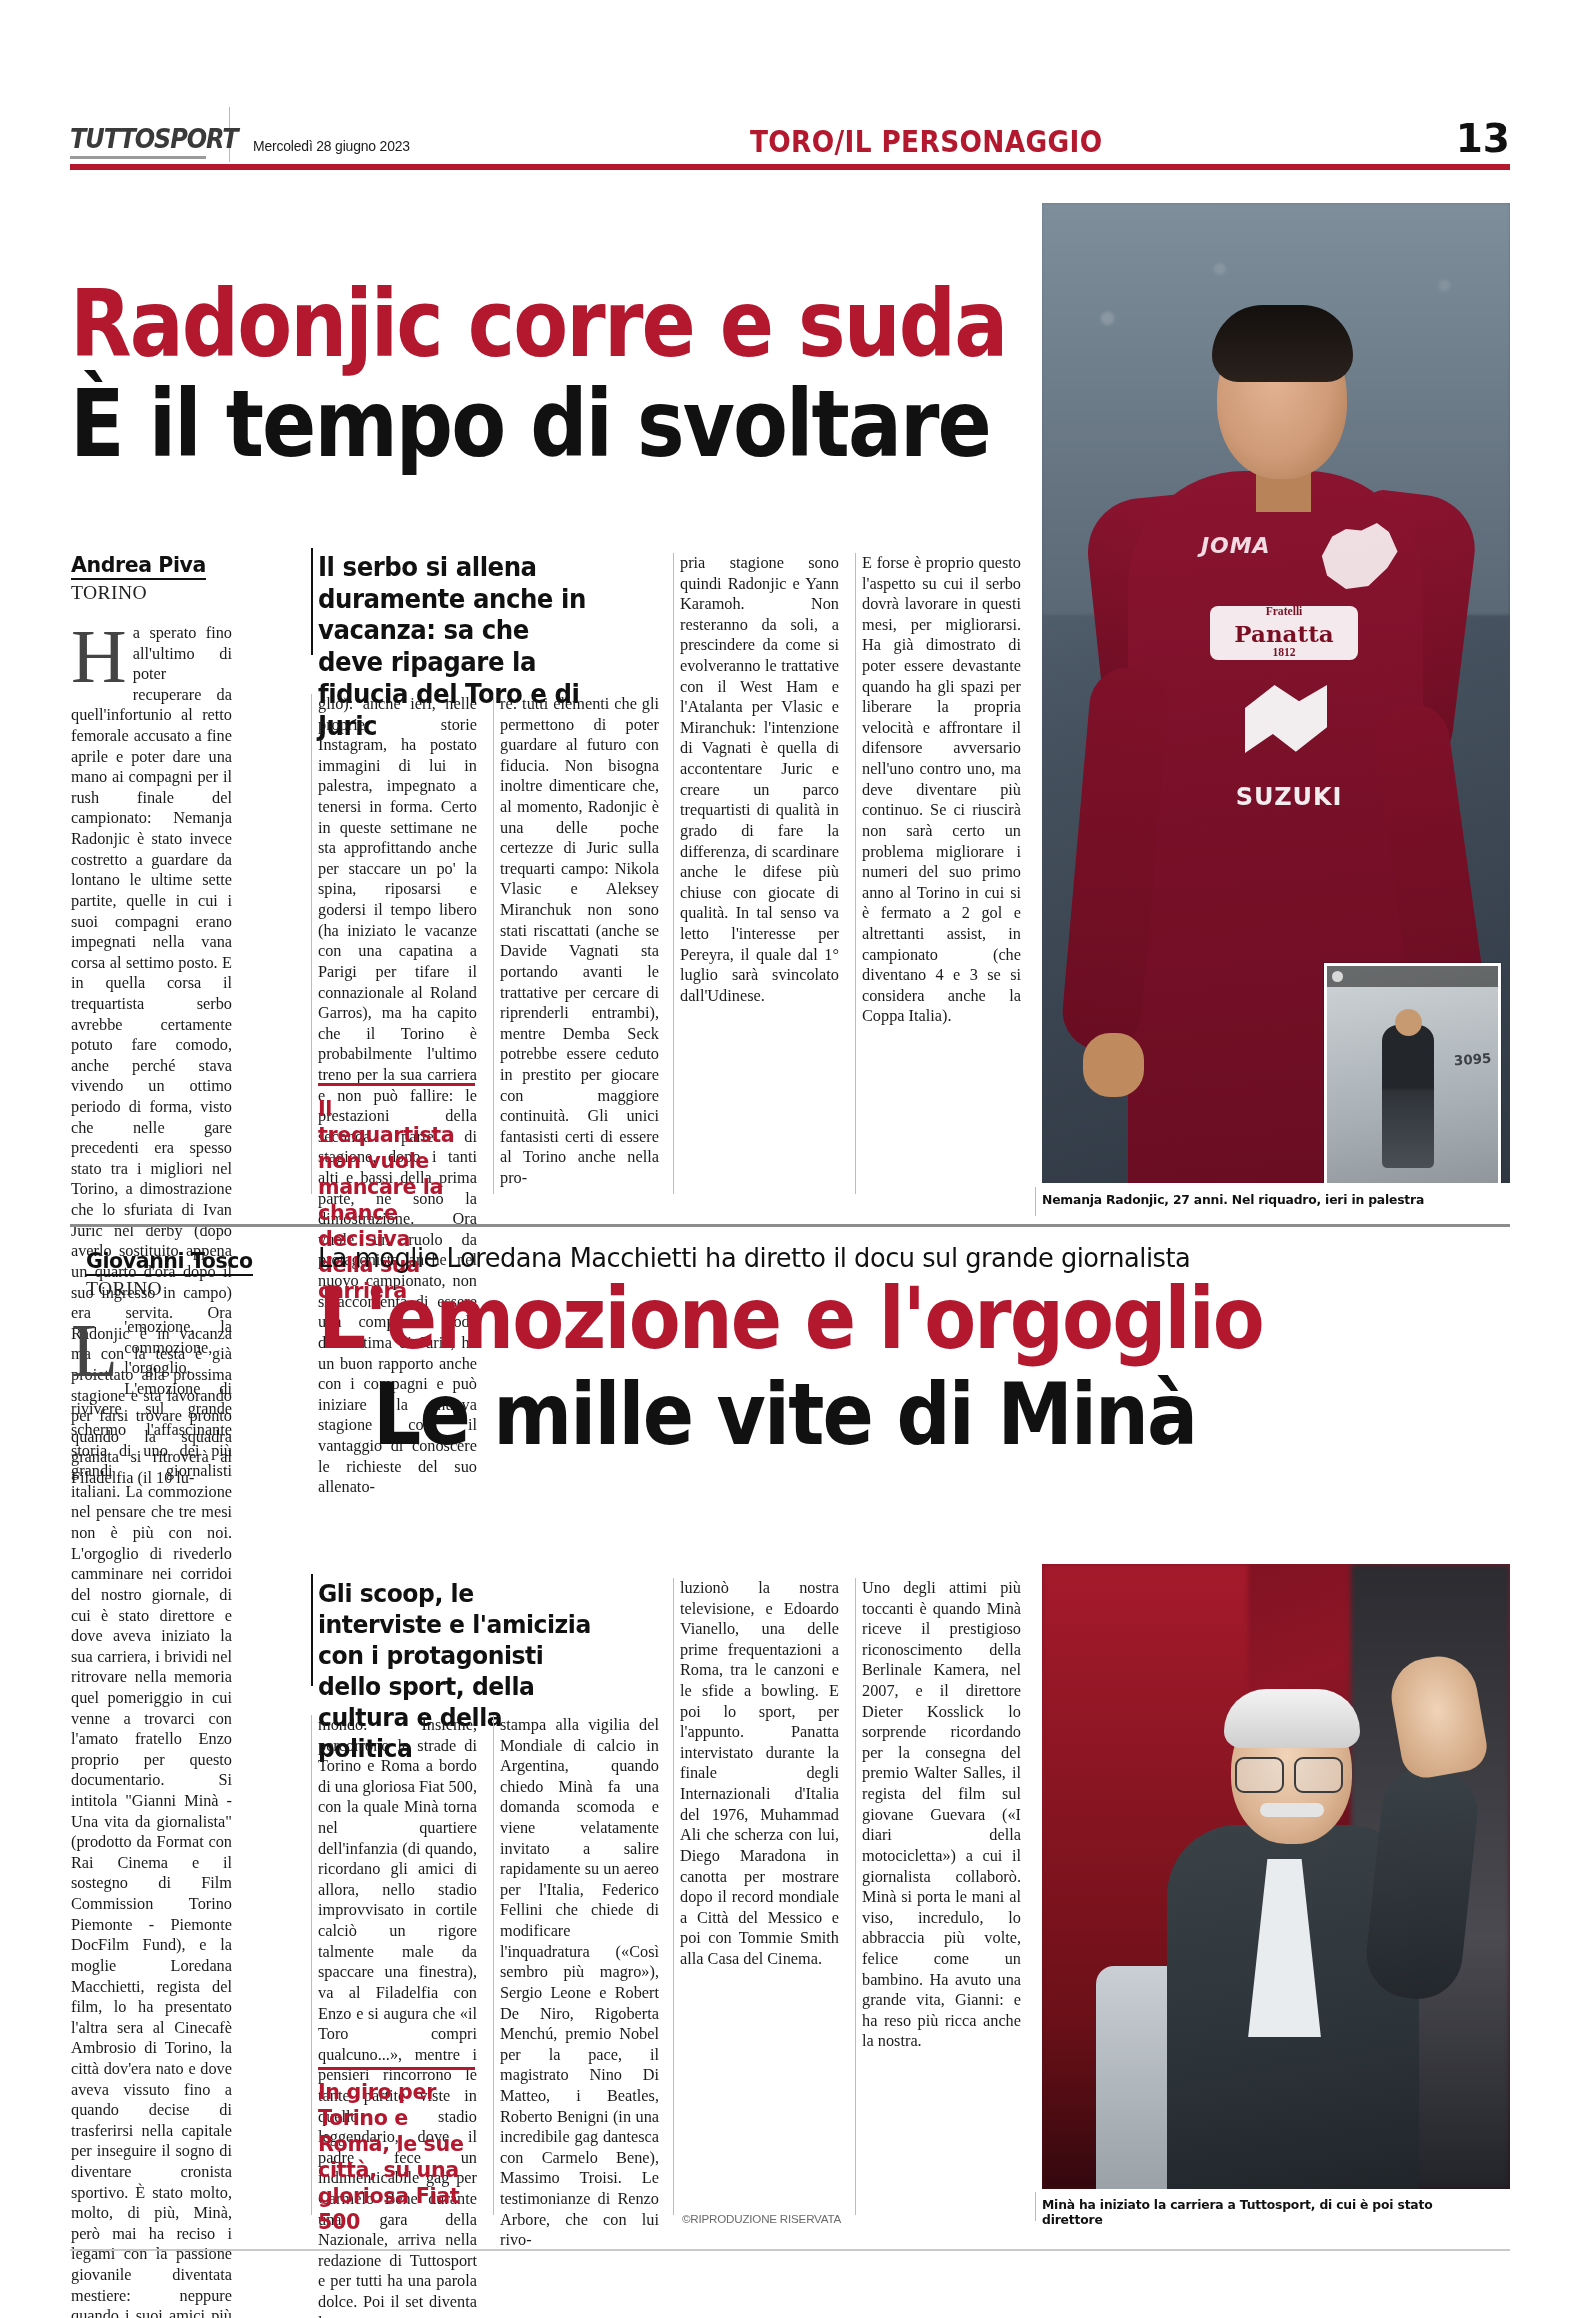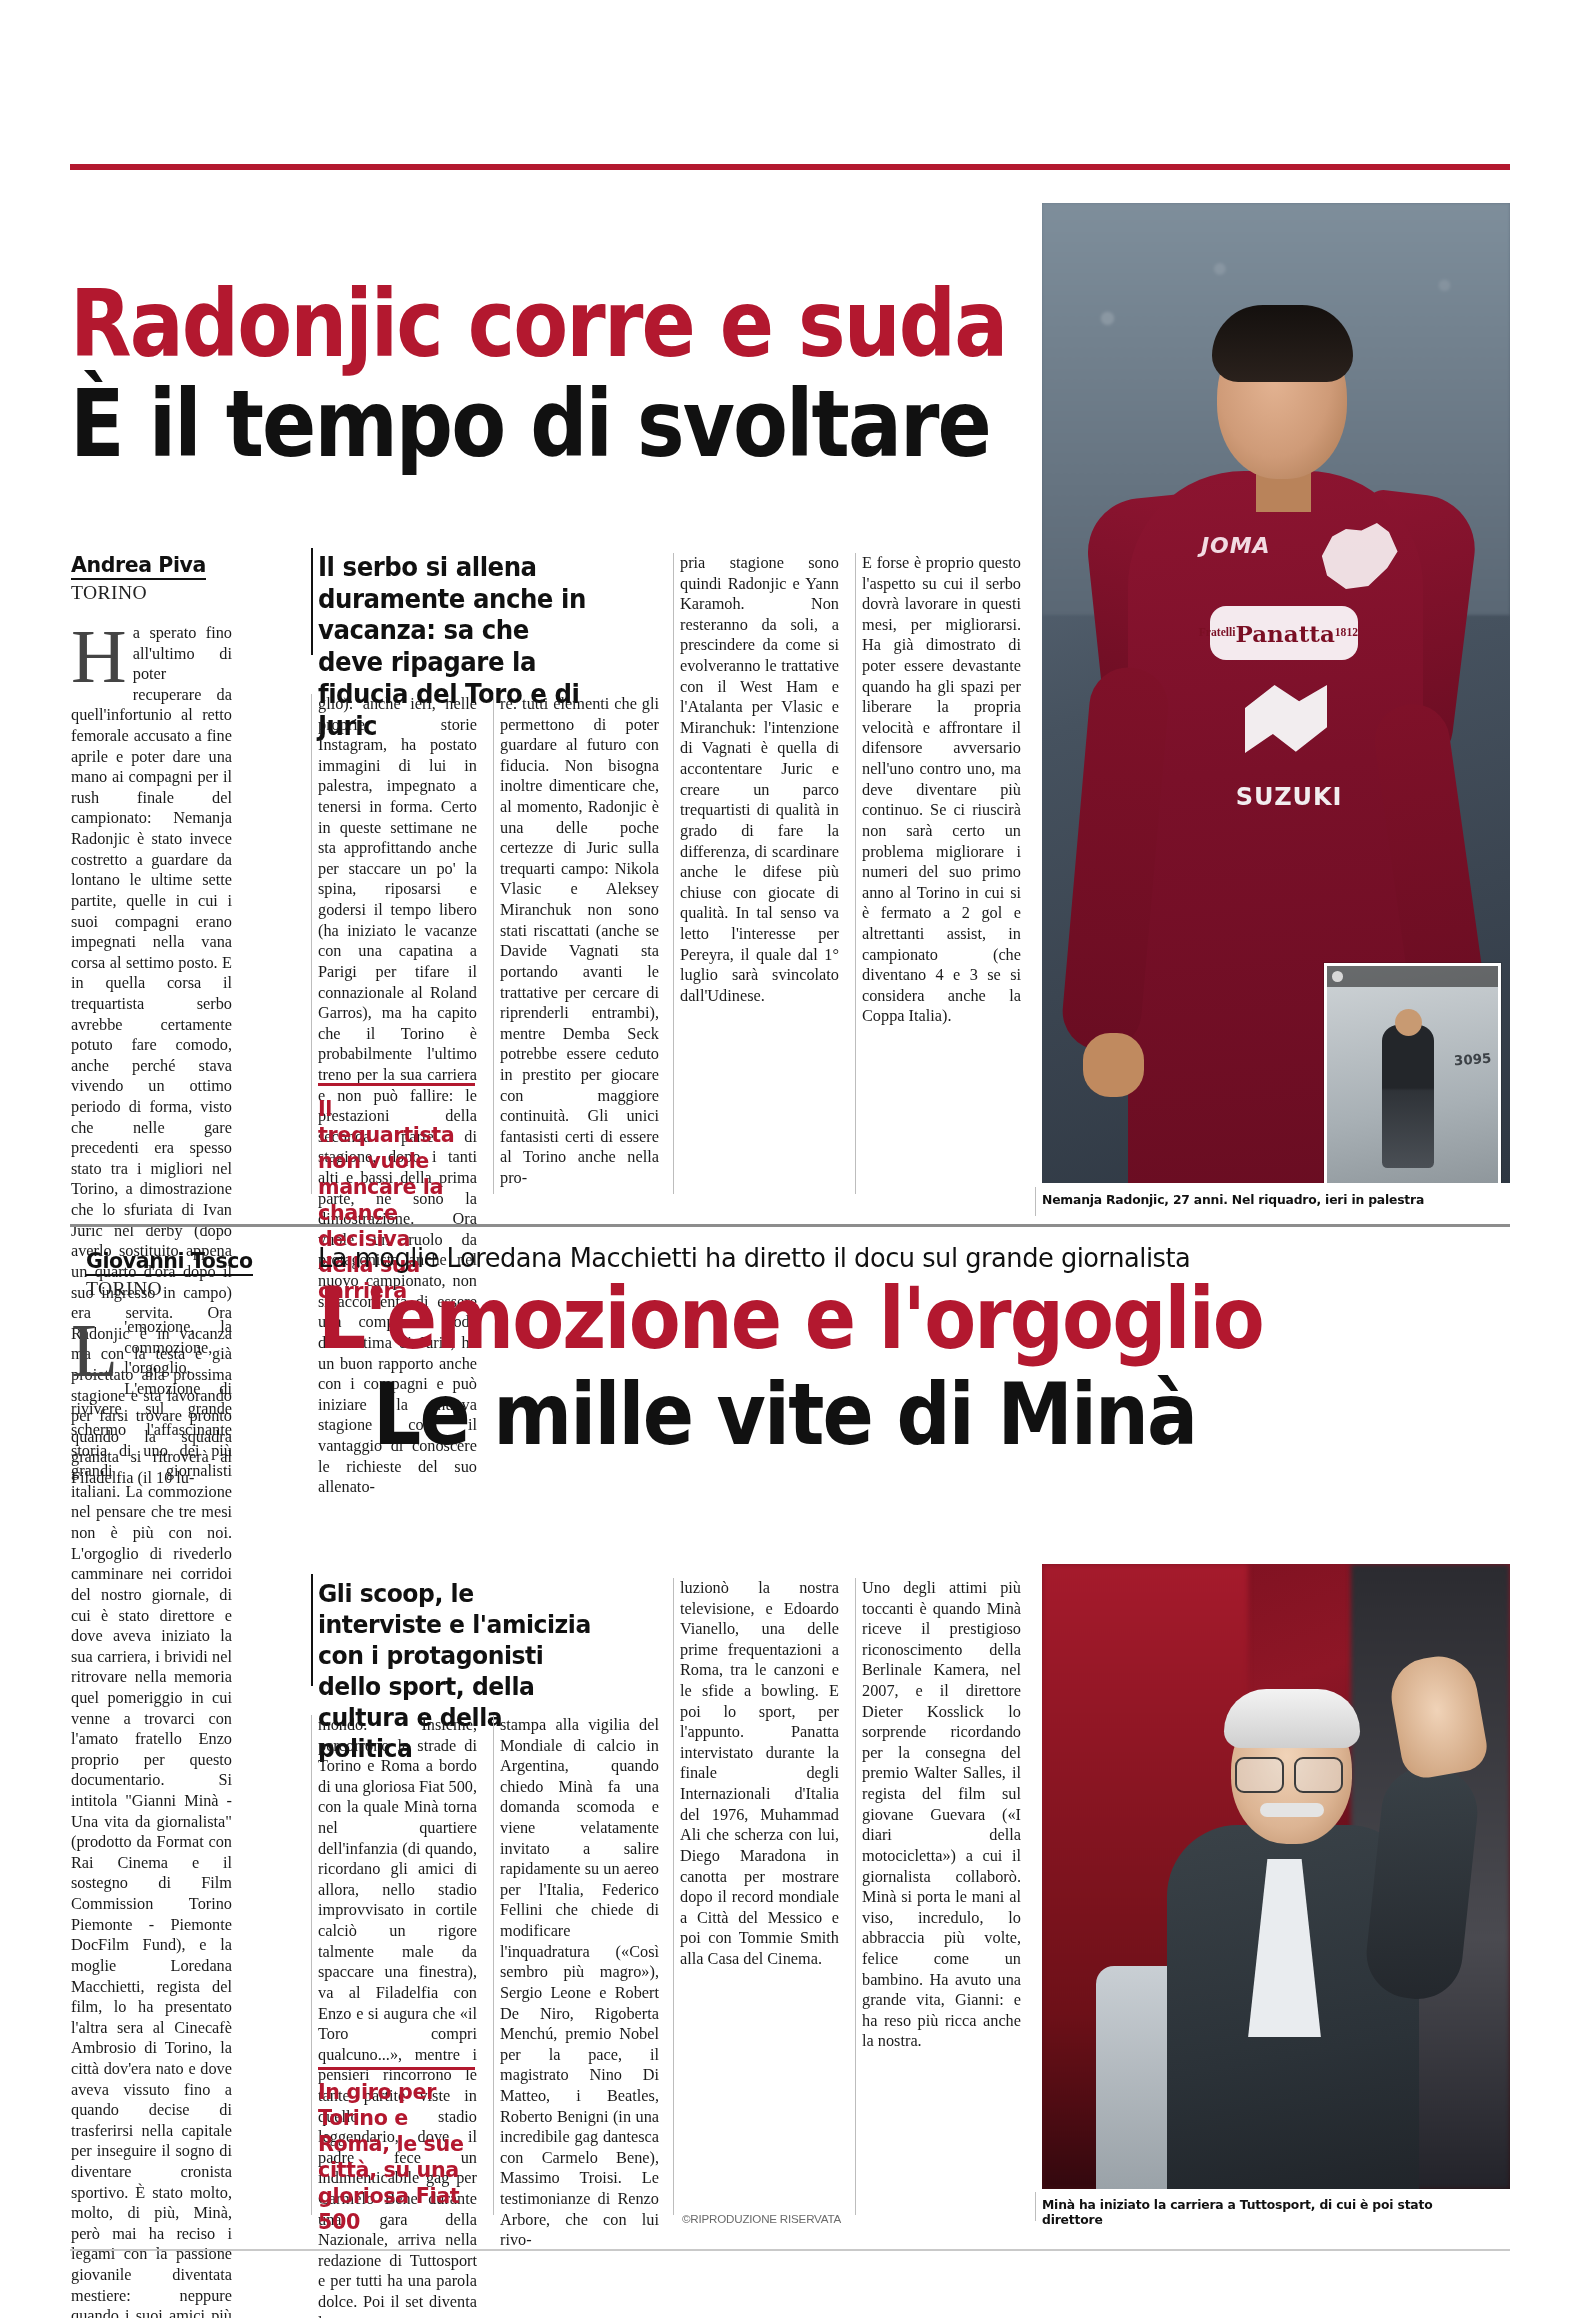--- a/index.html
+++ b/index.html
@@ -178,22 +178,22 @@
     font-size:22px; color:#f2dbe2; letter-spacing:0.9px;
   }
   .p1-bull {
     position:absolute; left:273px; top:314px; width:86px; height:75px;
     background:#f6eef0;
     clip-path: polygon(8% 52%, 20% 26%, 36% 16%, 54% 18%, 72% 8%, 86% 20%, 96% 46%, 84% 68%, 62% 92%, 36% 96%, 14% 78%);
     opacity:.93;
   }
   .p1-beretta {
     position:absolute; left:168px; top:403px; width:148px; height:54px;
-    background:#f4eaee; border-radius:16px;
-    display:flex; flex-direction:row; align-items:center; justify-content:flex-end;
+    background:#f4eaee; border-radius:8px;
+    display:flex; flex-direction:column; align-items:center; justify-content:space-between;
   }
   .p1-beretta b {
     font-family:"Liberation Serif", serif; font-size:11.6px; color:#7a0f24; line-height:1.1;
   }
   .p1-beretta span {
     font-family:"DejaVu Serif", serif; font-size:23px; color:#7a0f24; line-height:1; font-weight:bold;
   }
   .p1-suzuki-s {
     position:absolute; left:203px; top:482px; width:82px; height:68px;
     background:#f2edef;
@@ -450,20 +450,30 @@
     transform: scaleX(0.95); transform-origin:left top;
   }
 
   .bottom-rule { position:absolute; left:70px; top:2249px; width:1440px; height:1.8px; background:#c9c9c9; }
 </style>
 </head>
 <body>
 
 <div class="page">
 
+  <div class="masthead">
+    <div class="logo-box">
+      <div class="logo-word">TUTTOSPORT</div>
+      <div class="logo-rule"></div>
+    </div>
+    <div class="mast-divider"></div>
+    <div class="mast-date">Mercoledì 28 giugno 2023</div>
+    <div class="mast-section">TORO/IL PERSONAGGIO</div>
+    <div class="mast-pagenum">13</div>
+  </div>
   <div class="mast-rule"></div>
 
   <div class="head1-red">Radonjic corre e suda</div>
   <div class="head1-blk">È il tempo di svoltare</div>
 
   <div class="byline1">
     <div class="byl-name">Andrea Piva</div>
     <div class="byl-city">TORINO</div>
   </div>
 

